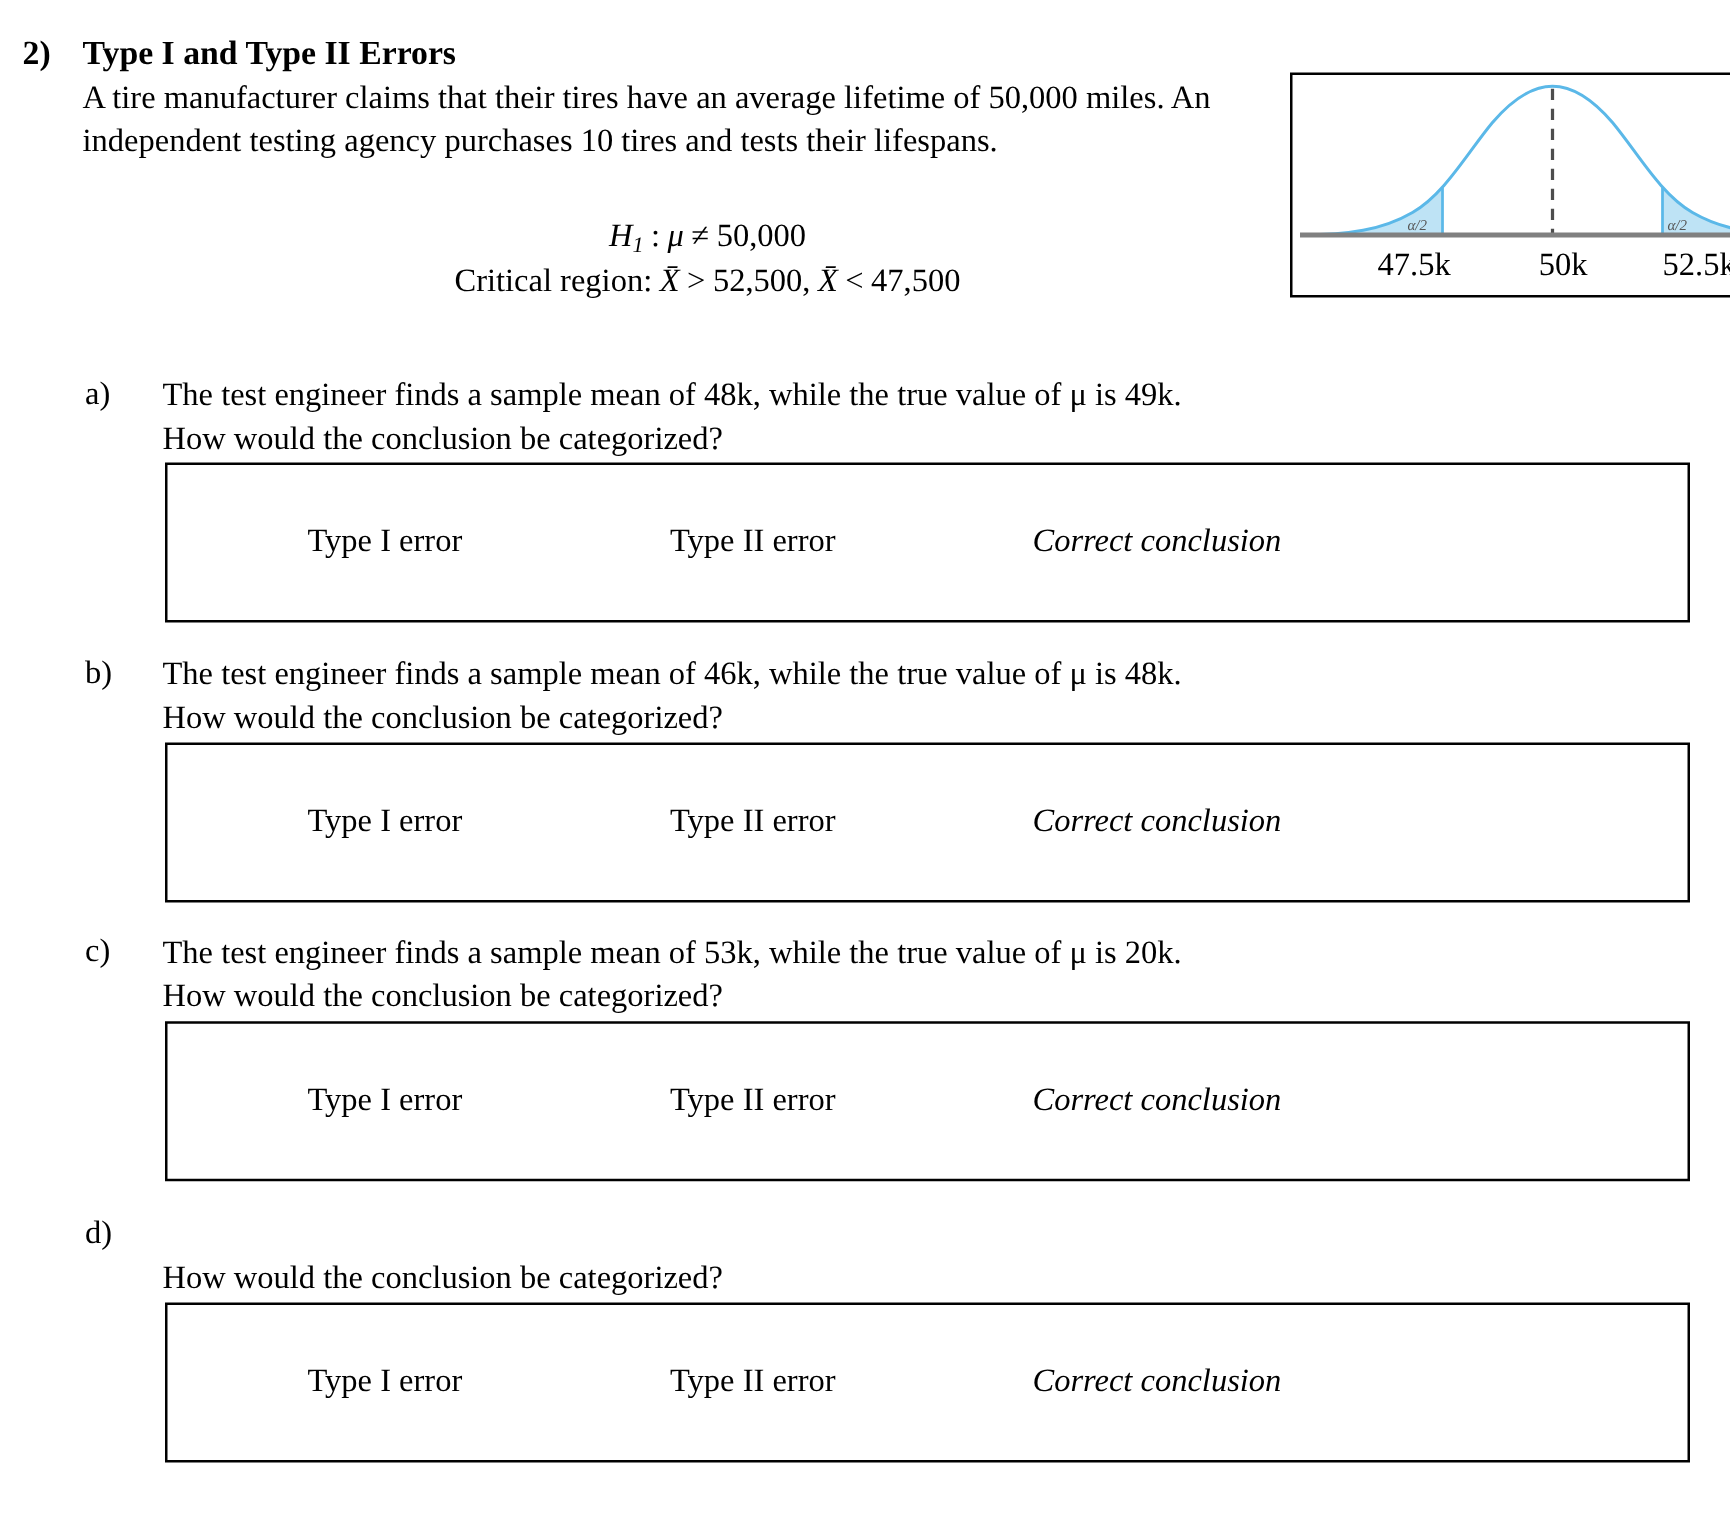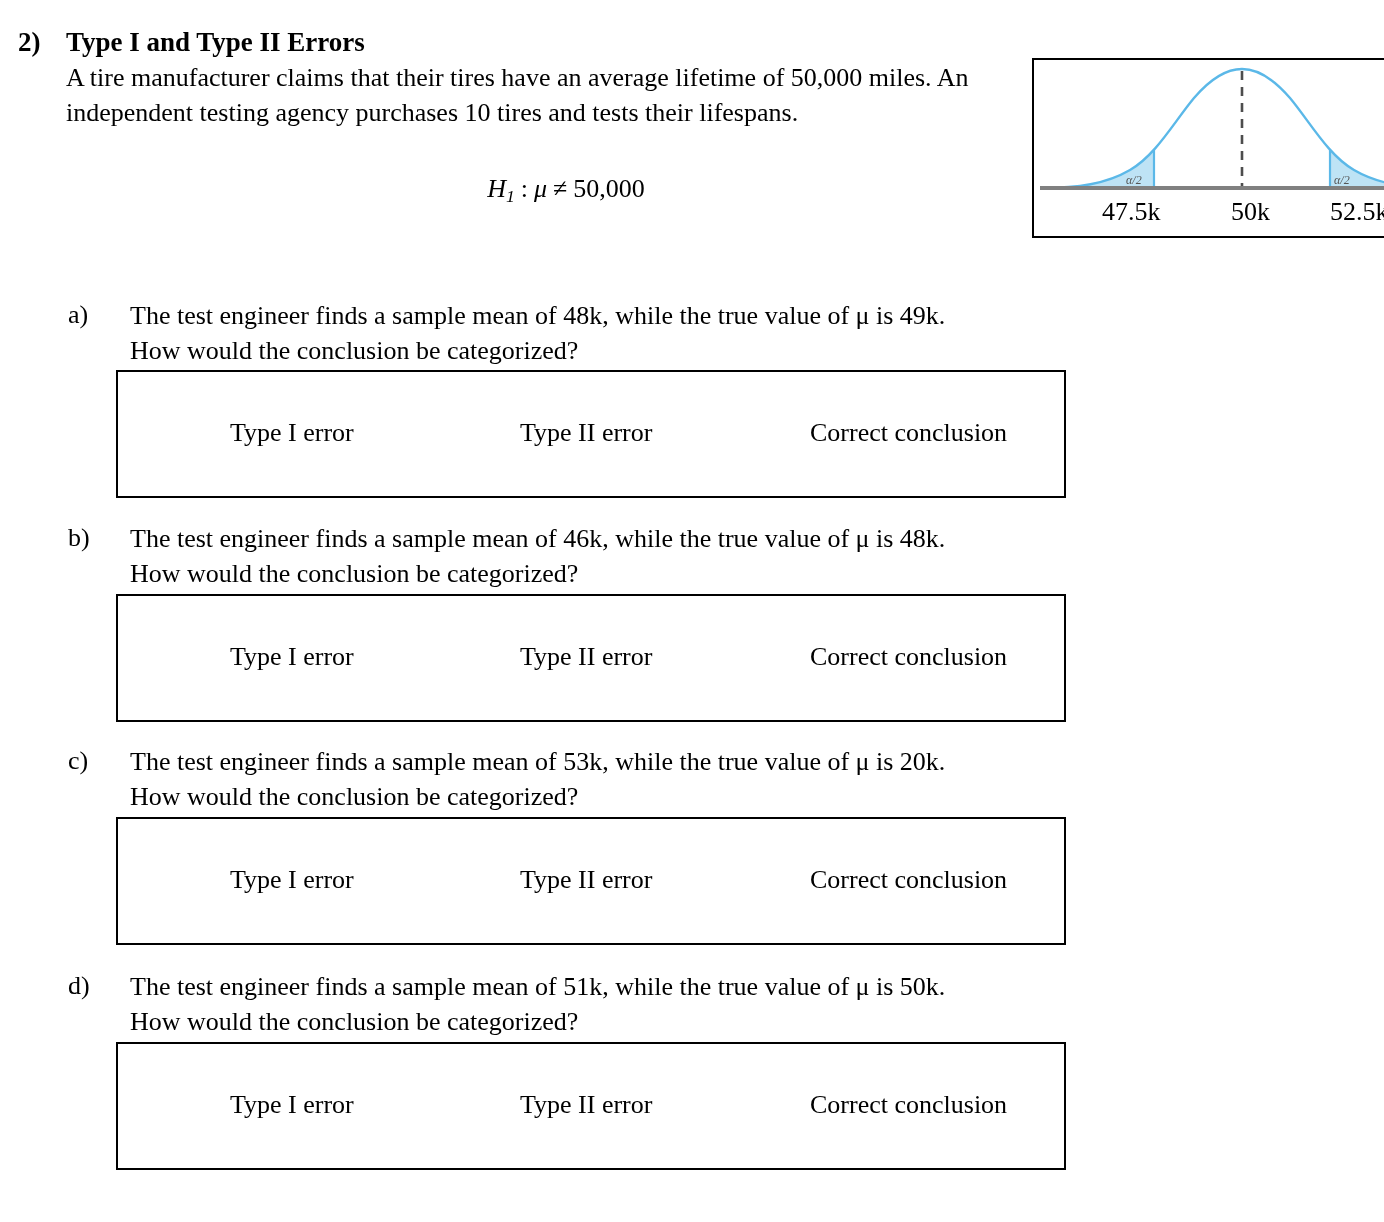--- a/index.html
+++ b/index.html
@@ -73,42 +73,42 @@
   .part-text {
     position: absolute;
     left: 130px;
     font-size: 26px;
     line-height: 1.36;
     width: 1080px;
   }
 
   .answer-box {
     position: absolute;
-    left: 116px;
-    width: 950px;
+    left: 132px;
+    width: 1220px;
     border: 2.5px solid #000000;
     box-sizing: border-box;
     background: #ffffff;
   }
   .answer-row {
     position: absolute;
     left: 0;
     top: 45px;
     width: 100%;
     height: 40px;
   }
   .opt {
     position: absolute;
     font-size: 26px;
     line-height: 1.2;
     white-space: nowrap;
   }
   .opt-1 { left: 112px; }
   .opt-2 { left: 402px; }
-  .opt-3 { left: 692px; }
+  .opt-3 { left: 692px; font-style: italic; }
 
   
   .curve-figure {
     position: absolute;
     left: 1032px;
     top: 58px;
     width: 420px;
     height: 180px;
     border: 2.5px solid #000000;
     box-sizing: border-box;
@@ -142,20 +142,23 @@
 <body>
 
 <div class="q-number">2)</div>
 <div class="q-title">Type I and Type II Errors</div>
 <div class="intro">A tire manufacturer claims that their tires have an average lifetime of 50,000 miles. An independent testing agency purchases 10 tires and tests their lifespans.</div>
 
 <div class="hypotheses math">
   <div>
     <span class="mi">H</span><span class="sub">1</span><span class="sp"></span><span>:</span><span class="sp"></span><span class="mi">μ</span><span class="sp"></span><span>≠</span><span class="sp"></span><span>50,000</span>
   </div>
+  <div>
+    <span>Critical region:</span><span class="sp"></span><span class="mi">X̄</span><span class="sp"></span><span>&gt;</span><span class="sp"></span><span>52,500,</span><span class="sp"></span><span class="mi">X̄</span><span class="sp"></span><span>&lt;</span><span class="sp"></span><span>47,500</span>
+  </div>
 </div>
 
 <div class="curve-figure">
   <svg width="416" height="176" viewBox="0 0 416 176">
 
     <path d="M 8,128 C 40,128 68,124 92,112 C 106,104 114,98 120,90 L 120,128 Z" fill="#BEE3F5" stroke="none"></path>
 
     <path d="M 296,90 C 302,98 310,104 324,112 C 348,124 376,128 408,128 L 296,128 Z" fill="#BEE3F5" stroke="none"></path>
 
     <path d="M 8,128 C 44,128 72,124 96,110 C 122,95 140,62 160,38 C 178,17 194,9 208,9
@@ -212,21 +215,21 @@
 <div class="answer-box" style="top:817px; height:128px;">
   <div class="answer-row">
     <span class="opt opt-1">Type I error</span>
     <span class="opt opt-2">Type II error</span>
     <span class="opt opt-3">Correct conclusion</span>
   </div>
 </div>
 
 <div class="part-letter" style="left:68px; top:969px;">d)</div>
 <div class="part-text" style="top:969px;">
-  <span>The test engineer finds a sample mean of 51k, while the true value of μ is 50k.</span><br>
+  <br>
   <span>How would the conclusion be categorized?</span>
 </div>
 <div class="answer-box" style="top:1042px; height:128px;">
   <div class="answer-row">
     <span class="opt opt-1">Type I error</span>
     <span class="opt opt-2">Type II error</span>
     <span class="opt opt-3">Correct conclusion</span>
   </div>
 </div>
 

